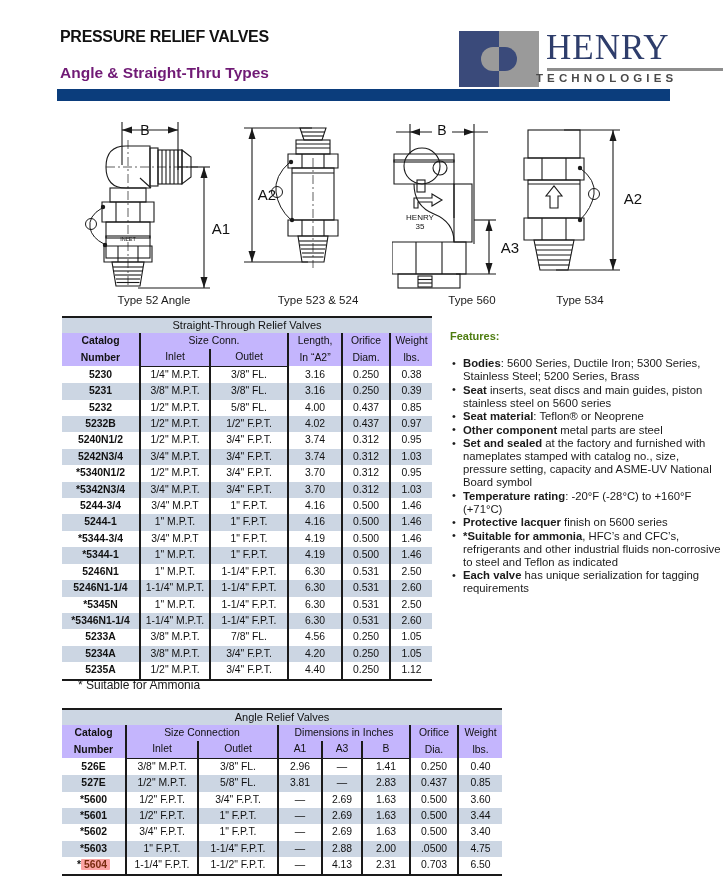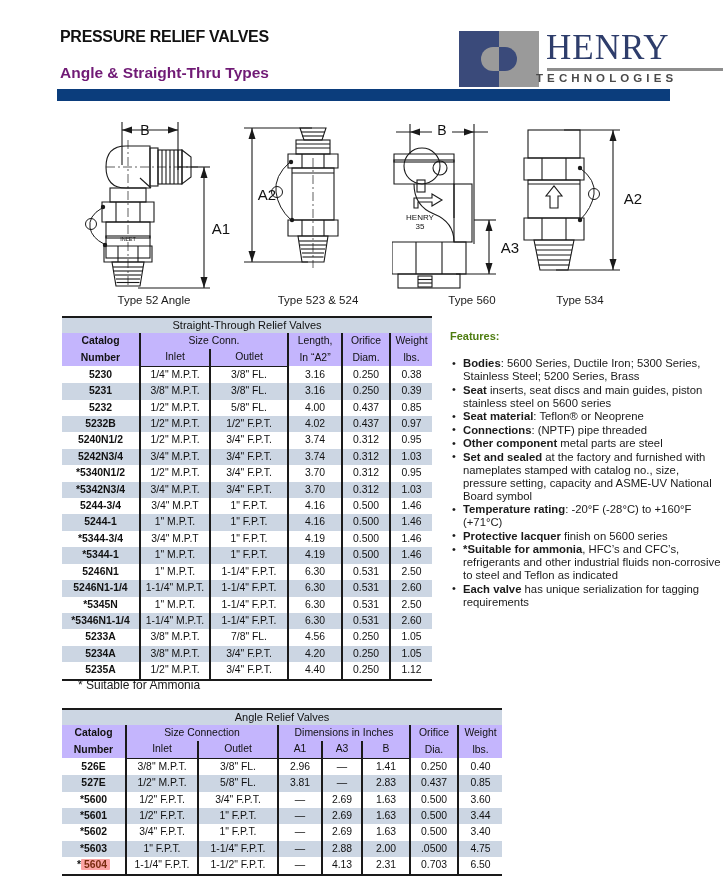--- a/index.html
+++ b/index.html
@@ -507,21 +507,20 @@
     </tbody>
 </table>
 
 <div class="footnote">* Suitable for Ammonia</div>
 
 <div class="feat-title">Features:</div>
 <ul class="feat-list" id="features-list">
     <li><b>Bodies</b><span>: 5600 Series, Ductile Iron; 5300 Series, Stainless Steel; 5200 Series, Brass</span></li>
     <li><b>Seat</b><span> inserts, seat discs and main guides, piston stainless steel on 5600 series</span></li>
     <li><b>Seat material</b><span>: Teflon® or Neoprene</span></li>
-    <li><b>Connections</b><span>: (NPTF) pipe threaded</span></li>
     <li><b>Other component</b><span> metal parts are steel</span></li>
     <li><b>Set and sealed</b><span> at the factory and furnished with nameplates stamped with catalog no., size, pressure setting, capacity and ASME-UV National Board symbol</span></li>
     <li><b>Temperature rating</b><span>: -20°F (-28°C) to +160°F (+71°C)</span></li>
     <li><b>Protective lacquer</b><span> finish on 5600 series</span></li>
     <li><b>*Suitable for ammonia</b><span>, HFC’s and CFC’s, refrigerants and other industrial fluids non-corrosive to steel and Teflon as indicated</span></li>
     <li><b>Each valve</b><span> has unique serialization for tagging requirements</span></li>
   </ul>
 
 <table class="tbl" id="angle-table" style="left:62px; top:708px; width:440px;">
   <colgroup>

